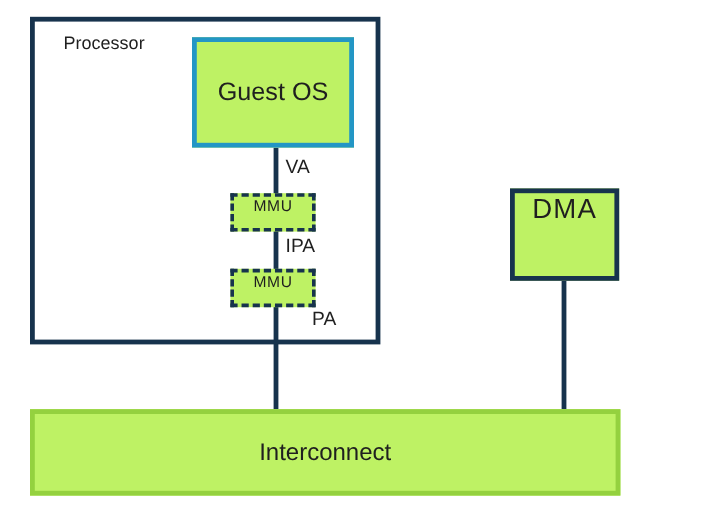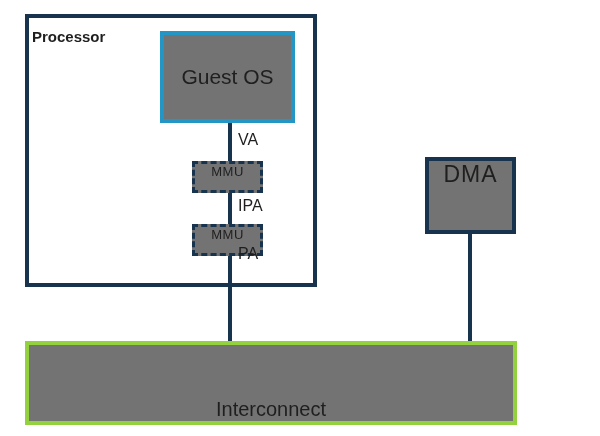--- a/index.html
+++ b/index.html
@@ -12,29 +12,29 @@
   }
   html,body{margin:0;padding:0;background:#ffffff;}
   .canvas{
     position:relative;
     width:600px;height:436px;
     background:#ffffff;
     font-family:"Liberation Sans", sans-serif;
     color:var(--ink);
     overflow:hidden;
   }
-  .box{position:absolute;box-sizing:border-box;background:#737373;}
+  .box{position:absolute;box-sizing:border-box;background:#bef264;}
   .processor-box{
     left:25px;top:14px;width:292px;height:273px;
     border:4px solid var(--navy);
     background:transparent;
   }
   .processor-label{
-    position:absolute;left:32px;top:28px;
-    font-size:15px;color:var(--ink);font-weight:bold;
+    position:absolute;left:53px;top:28px;
+    font-size:15px;color:var(--ink);
   }
   .guestos-box{
     left:160px;top:31px;width:135px;height:92px;
     border:4px solid var(--blue);
     display:flex;align-items:center;justify-content:center;
     font-size:21px;
   }
   .vline{position:absolute;width:4px;background:var(--navy);}
   .cpu-line{left:228px;top:123px;height:218px;}
   .dma-line{left:468px;top:234px;height:107px;}
@@ -46,31 +46,31 @@
     z-index:2;
   }
   .mmu-1{top:161px;}
   .mmu-2{top:224px;}
   .addr-label{
     position:absolute;left:238px;
     font-size:16px;color:var(--ink);z-index:3;text-align:right;
   }
   .va-label{top:131px;}
   .ipa-label{top:197px;}
-  .pa-label{top:245px;}
+  .pa-label{top:258px;margin-left:22px;}
   .dma-box{
     left:425px;top:157px;width:91px;height:77px;
     border:4px solid var(--navy);
     display:flex;align-items:flex-start;justify-content:center;
     font-size:23px;letter-spacing:1px;
   }
   .interconnect-box{
-    left:25px;top:341px;width:492px;height:84px;
+    left:25px;top:341px;width:492px;height:72px;
     border:4px solid var(--green);
-    display:flex;align-items:flex-end;justify-content:center;
+    display:flex;align-items:center;justify-content:center;
     font-size:20px;
     z-index:1;
   }
   .brand-text{
     position:absolute;left:417px;top:61px;
     font-size:14px;color:var(--brand);
     white-space:nowrap;
   }
   .watermark{
     position:absolute;left:433px;top:396px;

